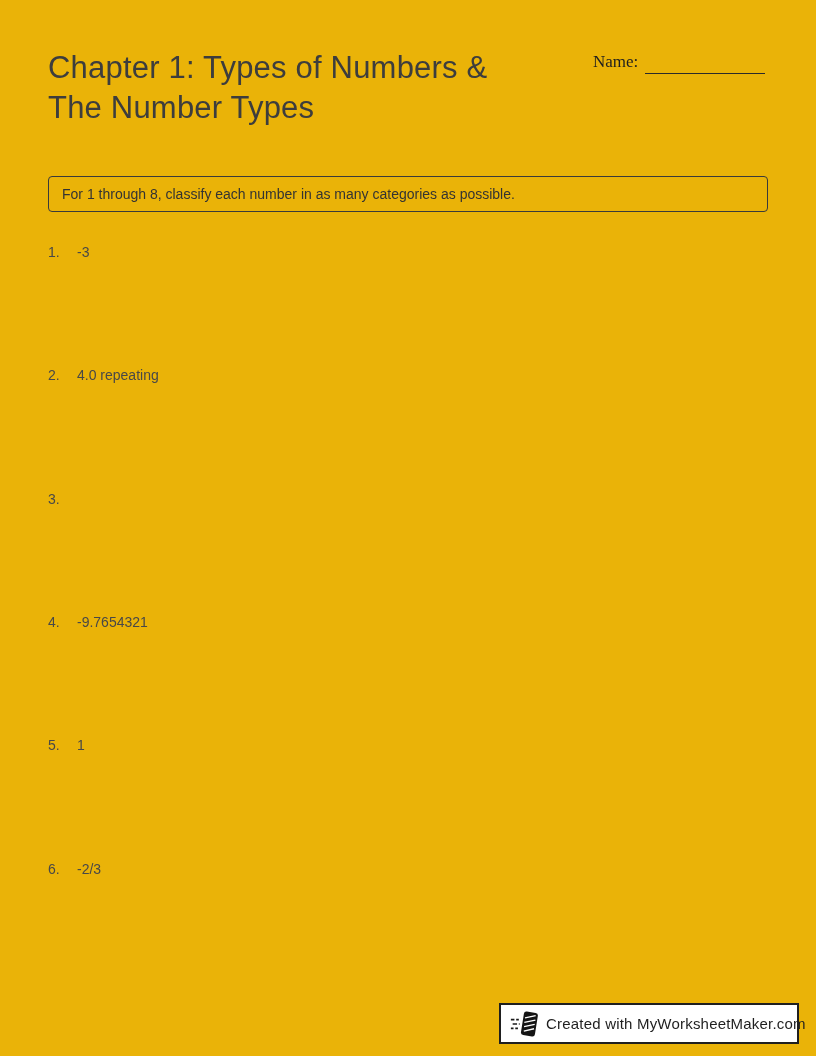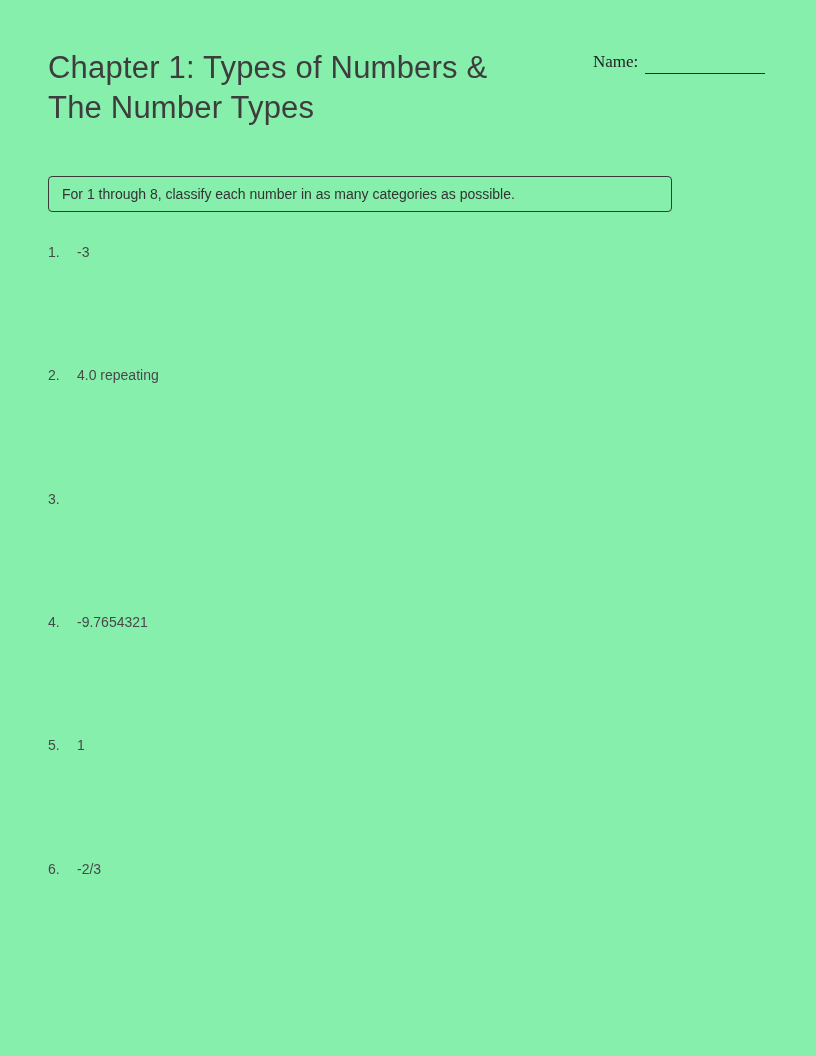--- a/index.html
+++ b/index.html
@@ -7,21 +7,21 @@
   body {
     width: 816px;
     height: 1056px;
     position: relative;
     font-family: "Liberation Sans", sans-serif;
     overflow: hidden;
   }
   .page {
     position: absolute;
     inset: 0;
-    background: #86efac;
+    background: #eab308;
   }
   
   .title {
     position: absolute;
     left: 48px;
     top: 48px;
     width: 540px;
     font-size: 31px;
     line-height: 40px;
     font-weight: 400;
@@ -44,21 +44,21 @@
     width: 120px;
     margin-left: 7px;
     border-bottom: 1.5px solid #2a2a2a;
     height: 22px;
   }
   
   .instruction-box {
     position: absolute;
     left: 48px;
     top: 176px;
-    width: 624px;
+    width: 720px;
     height: 36px;
     border: 1px solid #3a3a3a;
     border-radius: 4px;
     display: flex;
     align-items: center;
     padding-left: 13px;
     font-size: 14px;
     color: #333333;
   }
   
@@ -148,14 +148,28 @@
   <div class="question q5">
     <span class="q-number">5.</span>
     <span class="q-value">1</span>
   </div>
 
   <div class="question q6">
     <span class="q-number">6.</span>
     <span class="q-value">-2/3</span>
   </div>
 
+  <div class="footer-badge">
+    <span class="badge-icon">
+      <svg viewBox="0 0 34 30" width="30" height="28" aria-hidden="true">
+        <line x1="1" y1="10" x2="10" y2="10" stroke="#1a1a1a" stroke-width="1.8" stroke-dasharray="4 2"></line>
+        <line x1="3" y1="15" x2="11" y2="15" stroke="#1a1a1a" stroke-width="1.8" stroke-dasharray="5 2"></line>
+        <line x1="1" y1="20" x2="10" y2="20" stroke="#1a1a1a" stroke-width="1.8" stroke-dasharray="3 2"></line>
+        <g transform="rotate(9 22 15)">
+          <rect x="14" y="1.5" width="16" height="27" rx="3" fill="#141414"></rect>
+          <path d="M16 9 L27.5 4.5 M16 14 L28 9.5 M16.5 19 L28 14.5 M17 24 L28 19.5" stroke="#ffffff" stroke-width="1.5" fill="none"></path>
+        </g>
+      </svg>
+    </span>
+    <span class="badge-text">Created with MyWorksheetMaker.com</span>
+  </div>
 
 </div>
 
 </body></html>

